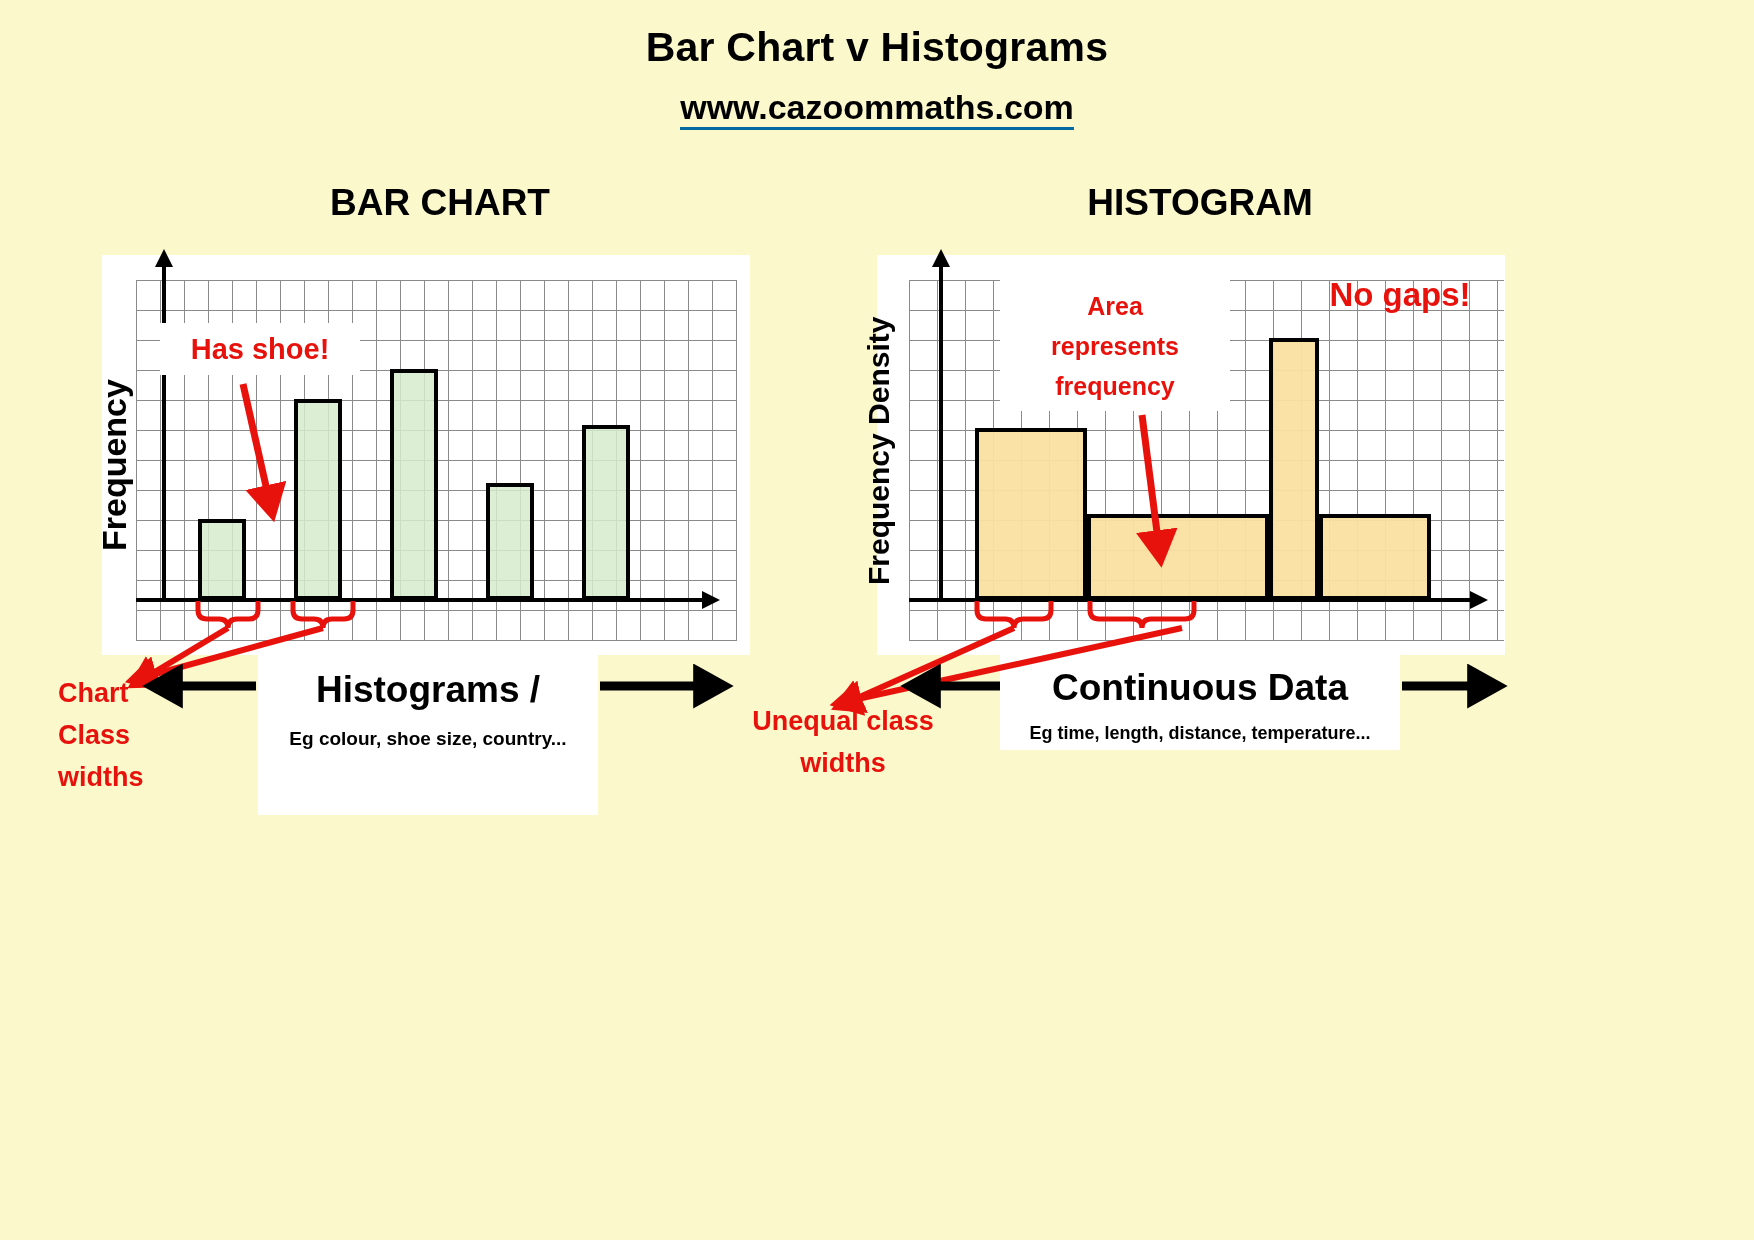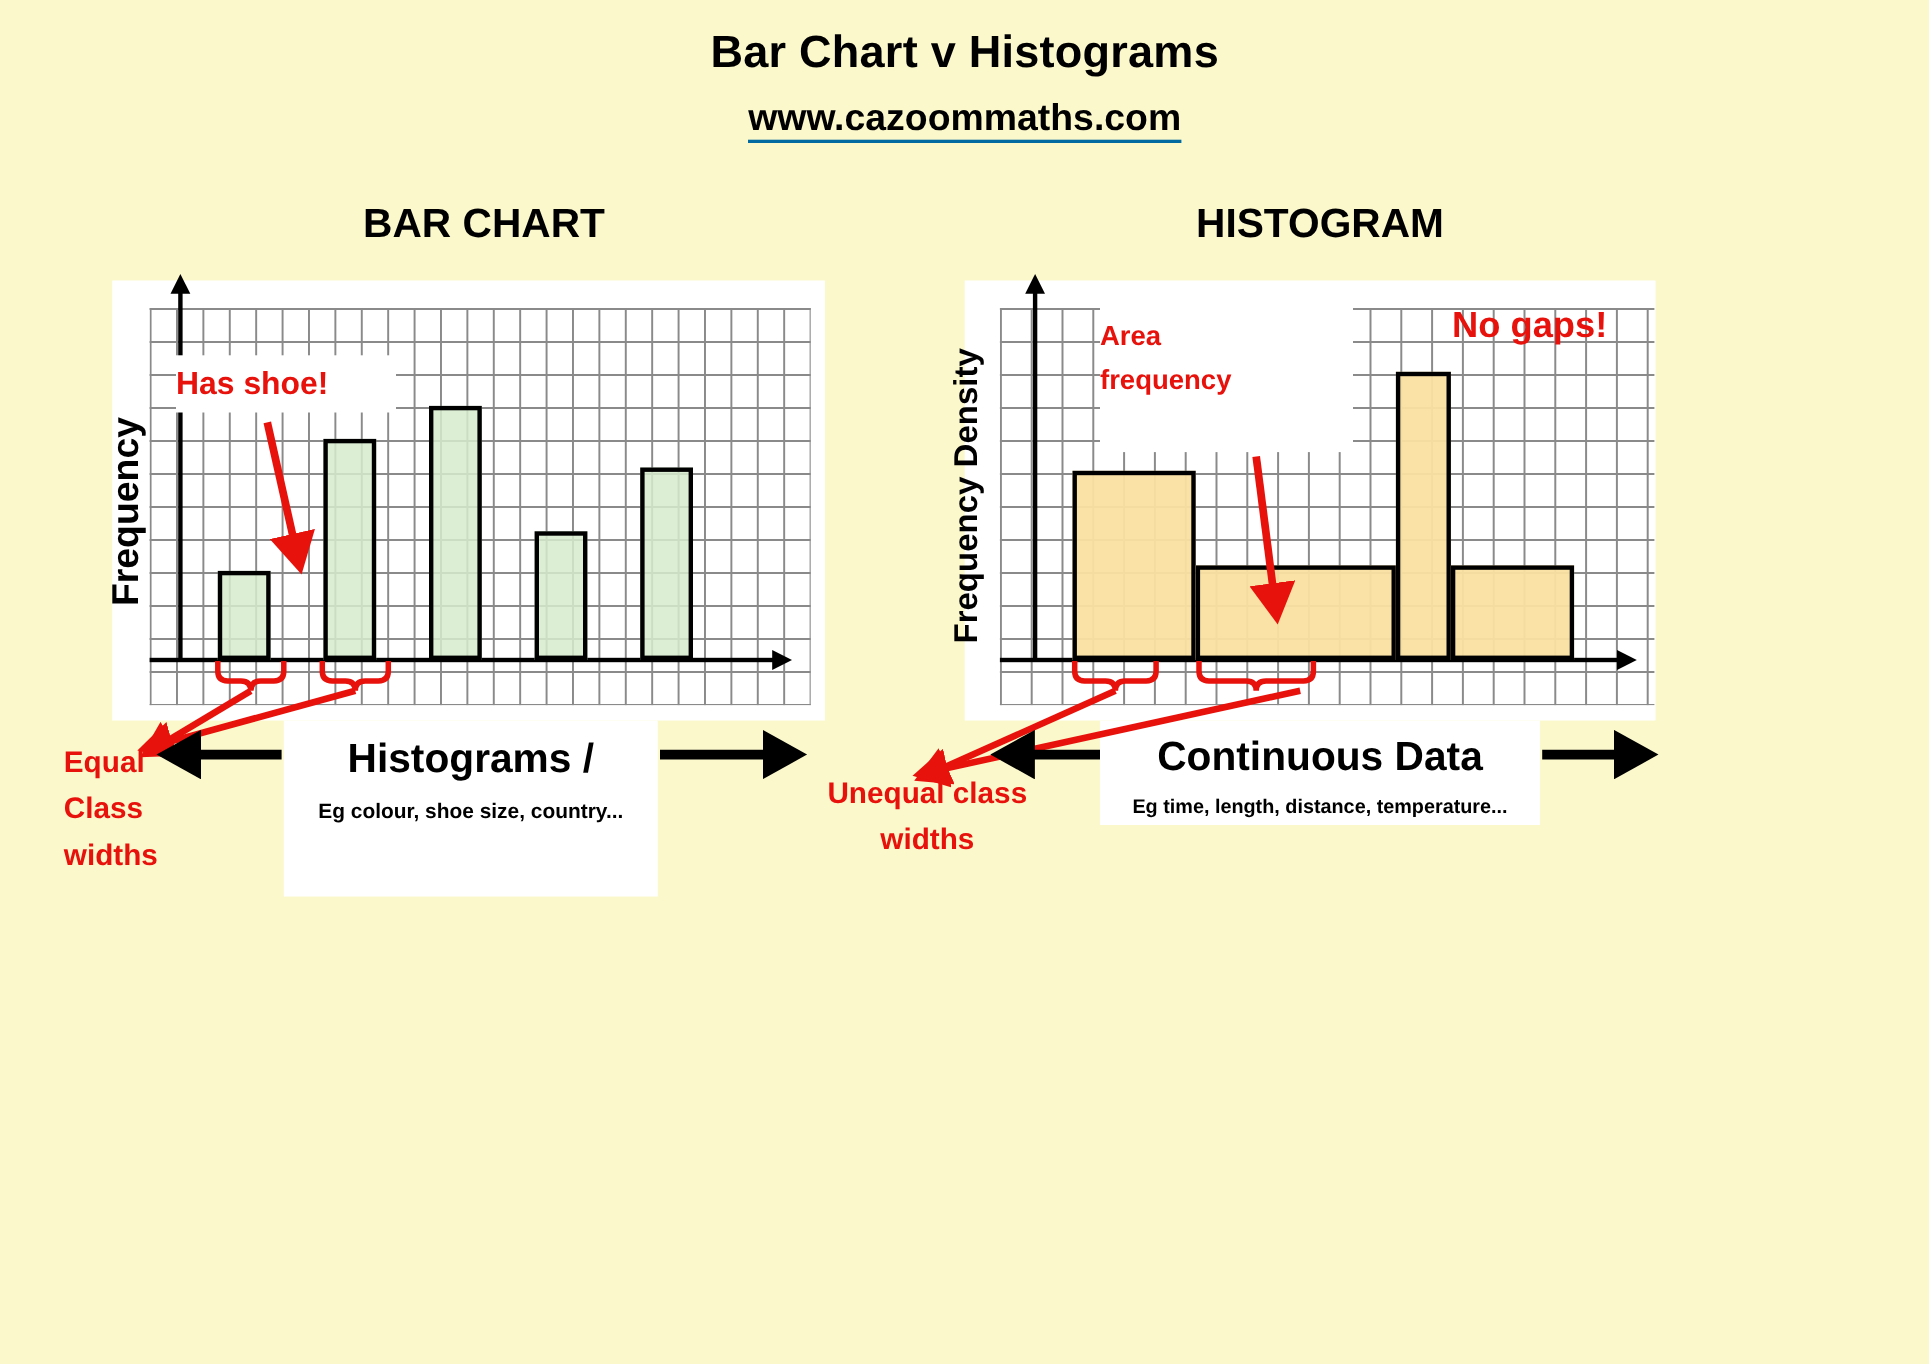--- a/index.html
+++ b/index.html
@@ -76,21 +76,21 @@
     position:absolute;
     border:4px solid #000;
     box-sizing:border-box;
   }
   .bar-green{background:rgba(214,235,205,.85);}
   .bar-amber{background:rgba(250,223,161,.95);}
 
   
   .callout{
     position:absolute;background:#fff;color:#e8120c;
-    font-weight:bold;text-align:left;
+    font-weight:bold;text-align:center;
   }
   #has-gaps-callout{top:323px;left:160px;width:200px;height:52px;
       font-size:29px;line-height:52px;}
   #area-callout{top:278px;left:1000px;width:230px;height:125px;
       font-size:25px;line-height:40px;padding-top:8px;}
   #no-gaps-callout{top:275px;left:1320px;width:160px;height:40px;
       font-size:33px;line-height:40px;background:transparent;}
 
   .red-note{
     position:absolute;color:#e8120c;font-weight:bold;
@@ -139,21 +139,21 @@
   <div class="bar bar-green" style="left:288px;top:114px;width:48px;height:231px;"></div>
   <div class="bar bar-green" style="left:384px;top:228px;width:48px;height:117px;"></div>
   <div class="bar bar-green" style="left:480px;top:170px;width:48px;height:175px;"></div>
 </div>
 
 <div class="abs axis-title" id="bar-chart-ylabel">Frequency</div>
 
 <div class="callout" id="has-gaps-callout">Has shoe!</div>
 
 <div class="red-note" id="equal-class-widths">
-  <div>Equal</div>
+  <div>Chart</div>
   <div>Class</div>
   <div>widths</div>
 </div>
 
 <div class="data-box" id="categories-box">
   <div class="big">Histograms /</div>
   <div class="small">Eg colour, shoe size,  country...</div>
 </div>
 
 <div class="abs panel-heading" id="histogram-heading">HISTOGRAM</div>
@@ -170,20 +170,21 @@
   <div class="bar bar-amber" style="left:98px;top:173px;width:112px;height:172px;"></div>
   <div class="bar bar-amber" style="left:210px;top:259px;width:182px;height:86px;"></div>
   <div class="bar bar-amber" style="left:392px;top:83px;width:50px;height:262px;"></div>
   <div class="bar bar-amber" style="left:442px;top:259px;width:112px;height:86px;"></div>
 </div>
 
 <div class="abs axis-title" id="histogram-ylabel">Frequency Density</div>
 
 <div class="callout" id="area-callout">
   <div>Area</div>
+  <div>represents</div>
   <div>frequency</div>
 </div>
 
 <div class="callout" id="no-gaps-callout">No gaps!</div>
 
 <div class="red-note" id="unequal-class-widths">
   <div>Unequal class</div>
   <div>widths</div>
 </div>
 

